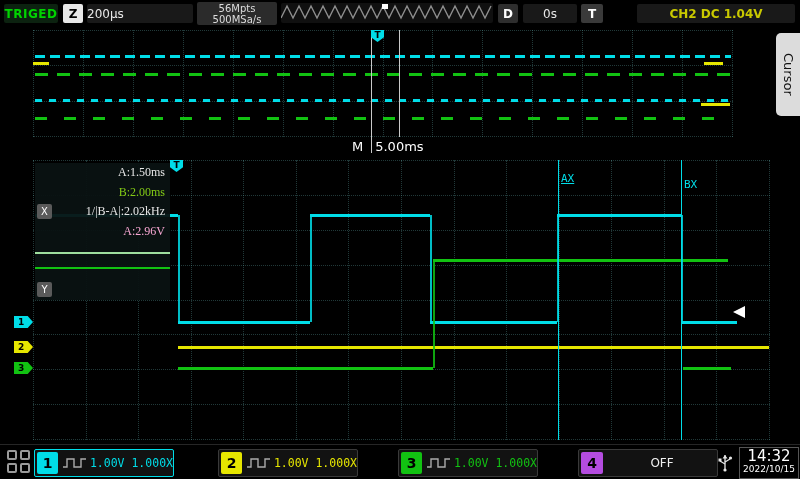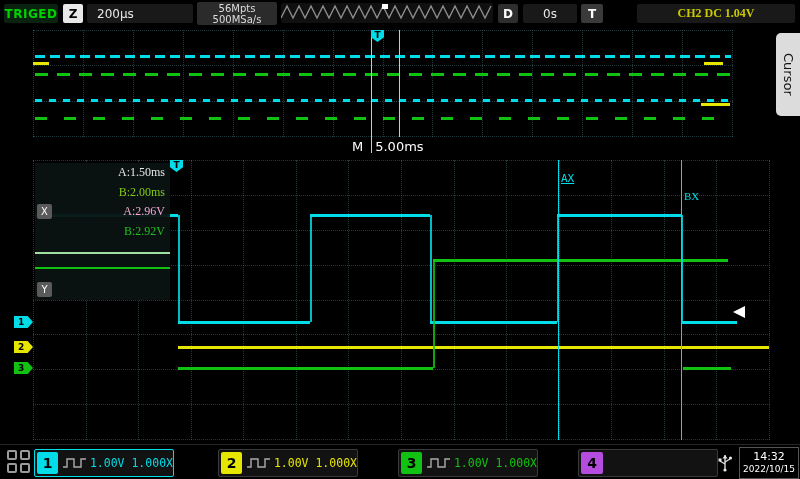--- a/index.html
+++ b/index.html
@@ -4,29 +4,29 @@
 <style>
   html,body{margin:0;padding:0;background:#222;}
   #screen{position:relative;width:800px;height:479px;background:#000;overflow:hidden;
           font-family:"DejaVu Sans",sans-serif;}
   
   .topbar{position:absolute;left:0;top:0;width:800px;height:26px;background:#000;z-index:8;}
   .tb{position:absolute;top:4px;height:19px;display:flex;align-items:center;justify-content:center;
       font-size:12px;border-radius:2px;}
   .trig{left:4px;width:54px;background:#0c2210;color:#00d400;font-weight:bold;letter-spacing:.5px;}
   .zbtn{left:63px;width:20px;background:#e8e8e8;color:#000;font-weight:bold;}
-  .tbase{left:87px;width:106px;background:#191919;color:#e8e8e8;justify-content:flex-start;padding-left:10px;box-sizing:border-box;}
+  .tbase{left:87px;width:106px;background:#191919;color:#e8e8e8;justify-content:flex-start;padding-left:0;box-sizing:border-box;}
   .mem{left:197px;top:2px;width:80px;height:23px;background:#2b2b2b;color:#ddd;font-size:10px;
        display:flex;flex-direction:column;align-items:center;justify-content:center;line-height:11px;position:absolute;border-radius:2px;}
   .preview{left:281px;top:3px;width:212px;height:20px;background:#101010;position:absolute;border-radius:2px;overflow:hidden;}
   .pv-marker{position:absolute;left:101px;top:1px;width:6px;height:5px;background:#fff;}
   .dbtn{left:498px;width:20px;background:#2e2e2e;color:#fff;font-weight:bold;}
   .delay{left:523px;width:54px;background:#191919;color:#e8e8e8;}
   .tbtn{left:581px;width:22px;background:#3a3a3a;color:#fff;font-weight:bold;}
-  .triginfo{left:637px;width:158px;background:#191919;color:#c9c900;font-weight:bold;font-family:Liberation Serif, serif;}
+  .triginfo{left:637px;width:158px;background:#191919;color:#c9c900;font-weight:bold;}
   
   #upper-panel{position:absolute;left:33px;top:30px;width:700px;height:107px;overflow:hidden;z-index:0;}
   #main-panel{position:absolute;left:33px;top:160px;width:737px;height:280px;overflow:hidden;z-index:0;}
   .gv{position:absolute;top:0;bottom:0;width:0;border-left:1px dotted rgba(110,190,190,.30);}
   .gh{position:absolute;left:0;right:0;height:0;border-top:1px dotted rgba(110,190,190,.30);}
   .trace{position:absolute;z-index:2;}
   
   .winline{position:absolute;width:0;border-left:1px solid #c9c9c9;z-index:3;}
   .mlabel{position:absolute;left:352px;top:139px;color:#fff;font-size:13px;z-index:4;display:flex;gap:12px;}
   
@@ -68,21 +68,21 @@
   .chbox.selected{border-color:#00dde8;}
   .chnum{width:22px;height:22px;margin:0 4px 0 2px;display:flex;align-items:center;justify-content:center;
        color:#000;font-weight:bold;font-size:14px;border-radius:2px;}
   .chwave{margin-right:3px;}
   .chset{font-family:"DejaVu Sans Mono",monospace;font-size:11.5px;white-space:nowrap;}
   .t1 .chnum{background:#00dde8;} .t2 .chnum{background:#e6e600;} .t3 .chnum{background:#12c212;} .t4 .chnum{background:#b44ce0;}
   .t1 .chset{color:#00dde8;} .t2 .chset{color:#e6e600;} .t3 .chset{color:#12c212;}
   .off{color:#f0f0f0;flex:1;text-align:center;font-family:"DejaVu Sans",sans-serif;font-size:12px;}
   .clock{position:absolute;left:739px;top:2px;width:58px;height:30px;border:1px solid #555;color:#fff;
        display:flex;flex-direction:column;align-items:center;justify-content:center;line-height:13px;}
-  .clock .tm{font-size:11px;} .clock .dt{font-size:9px;}
+  .clock .tm{font-size:15px;} .clock .dt{font-size:9px;}
   .usb{position:absolute;left:716px;top:6px;}
 </style>
 </head>
 <body>
 
 <div id="screen">
 
   <div class="topbar">
     <div class="tb trig">TRIGED</div>
     <div class="tb zbtn">Z</div>
@@ -159,28 +159,28 @@
       <div class="gh" style="top: 174px;"></div>
       <div class="gh" style="top: 209px;"></div>
       <div class="gh" style="top: 244px;"></div>
       <div class="gh" style="top: 279px;"></div>
     </div>
   <div class="tflag" style="left:170px;top:160px;">T</div>
 
   <div class="vcursor" style="left:558px;"></div>
   <div class="vcursor" style="left:681px;"></div>
   <div class="vclabel" style="left:561px;top:172px;text-decoration:underline;">AX</div>
-  <div class="vclabel" style="left:684px;top:190px;font-family:Liberation Serif, serif;">BX</div>
+  <div class="vclabel" style="left:684px;top:178px;">BX</div>
 
   <div class="readout">
     <div id="readout-rows">
         <div class="ro-row" style="color: rgb(232, 232, 232);">A:1.50ms</div>
         <div class="ro-row" style="color: #84cc16;">B:2.00ms</div>
+        <div class="ro-row" style="color: rgb(232, 232, 232);">1/|B-A|:2.02kHz</div>
         <div class="ro-row" style="color: #f9a8d4;">A:2.96V</div>
-        <div class="ro-row" style="color: rgb(32, 192, 32);">B:2.92V</div>
       </div>
     <div class="grp grp-x">X</div>
     <div class="grp grp-y">Y</div>
   </div>
 
 
   <div class="tag" style="top:316px;background:#00dde8;">1</div>
   <div class="tag" style="top:341px;background:#e6e600;">2</div>
   <div class="tag" style="top:362px;background:#12c212;">3</div>
   <div class="trigarrow"></div>
@@ -212,20 +212,21 @@
     <div class="chbox t3" style="left:398px;">
       <div class="chnum">3</div>
       <svg class="chwave" width="26" height="14">
         <path d="M1 11 h4 v-8 h7 v8 h7 v-8 h5" fill="none" stroke="#aaa" stroke-width="1.4"></path>
       </svg>
       <div class="chset">1.00V 1.000X</div>
     </div>
 
     <div class="chbox t4" style="left:578px;">
       <div class="chnum">4</div>
+      <div class="off">OFF</div>
     </div>
 
     <svg class="usb" width="18" height="22">
       <g stroke="#e8e8e8" stroke-width="1.3" fill="none">
         <line x1="9" y1="19" x2="9" y2="4"></line>
         <path d="M9 4 l-2.5 3.5 h5 z" fill="#e8e8e8" stroke="none"></path>
         <path d="M9 13 L4 10"></path>
           <rect x="2.5" y="7.5" width="3" height="3" fill="#e8e8e8" stroke="none"></rect>
         <path d="M9 11 L14 8"></path>
           <circle cx="14.5" cy="7" r="1.6" fill="#e8e8e8" stroke="none"></circle>

